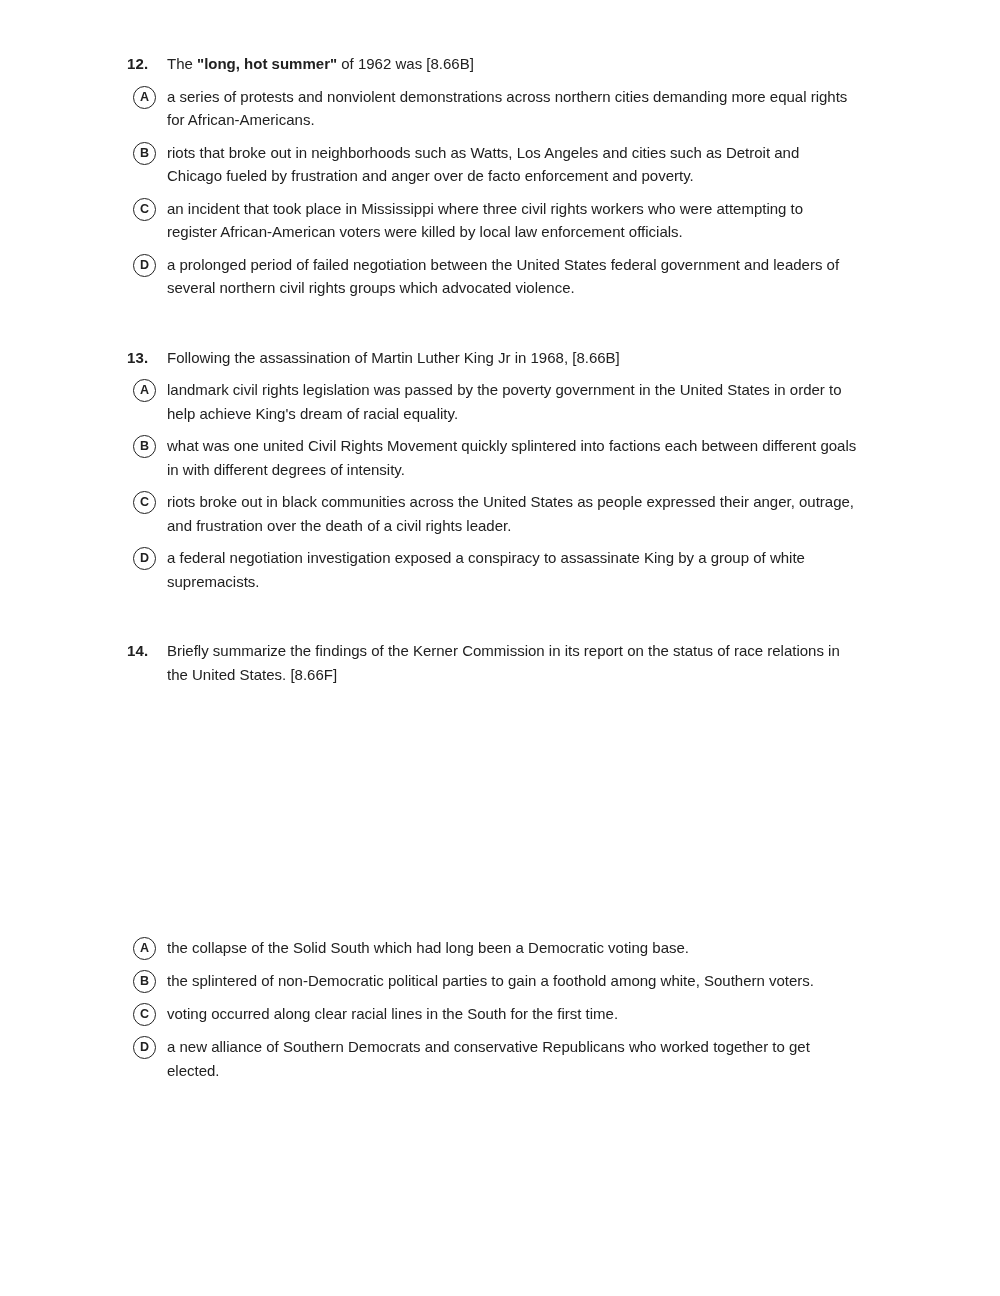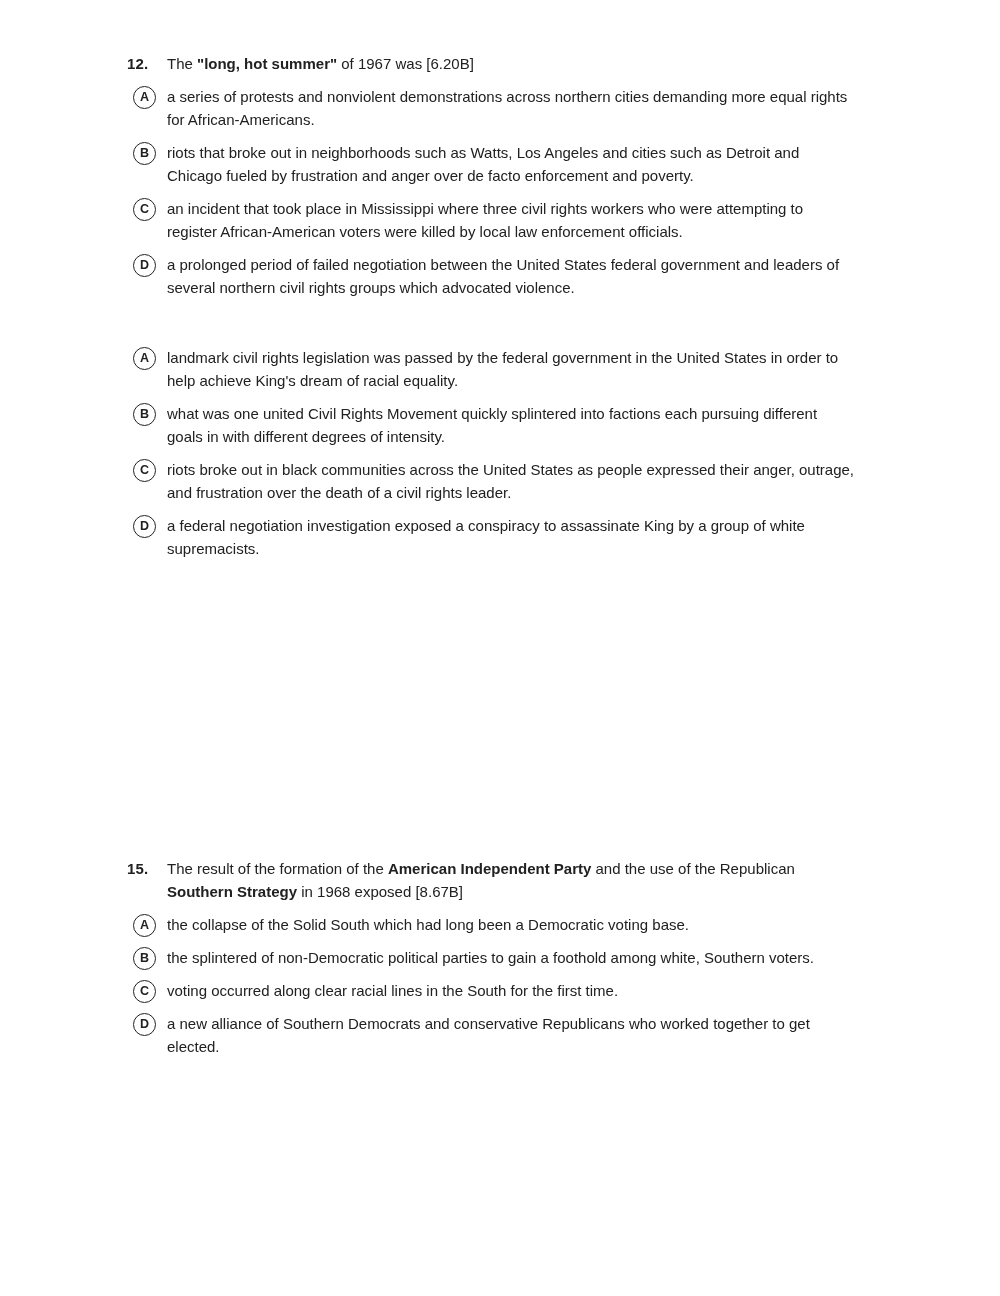--- a/index.html
+++ b/index.html
@@ -83,21 +83,21 @@
   }
 </style>
 </head>
 <body>
 
 <main class="page">
   <div id="questions">
   <section class="question">
     <div class="qrow">
       <div class="qnum">12.</div>
-      <div class="qtext"><span>The </span><span class="b">"long, hot summer"</span><span> of 1967 was [6.20B]</span></div>
+      <div class="qtext"><span>The </span><span class="b">"long, hot summer"</span><span> of 1962 was [8.66B]</span></div>
     </div>
     <div class="options">
   <div class="orow">
     <div class="ocircle-col">
       <span class="ocircle">A</span>
     </div>
     <div class="otext"><span>a series of protests and nonviolent demonstrations across northern cities demanding more equal rights for African-Americans.</span></div>
   </div>
 
   <div class="orow">
@@ -117,61 +117,65 @@
   <div class="orow">
     <div class="ocircle-col">
       <span class="ocircle">D</span>
     </div>
     <div class="otext"><span>a prolonged period of failed negotiation between the United States federal government and leaders of several northern civil rights groups which advocated violence.</span></div>
   </div>
 </div>
   </section>
 
   <section class="question">
+    <div class="qrow">
+      <div class="qnum">13.</div>
+      <div class="qtext"><span>Following the assassination of Martin Luther King Jr in 1968, [8.66B]</span></div>
+    </div>
     <div class="options">
   <div class="orow">
     <div class="ocircle-col">
       <span class="ocircle">A</span>
     </div>
-    <div class="otext"><span>landmark civil rights legislation was passed by the federal government in the United States in order to help achieve King's dream of racial equality.</span></div>
+    <div class="otext"><span>landmark civil rights legislation was passed by the poverty government in the United States in order to help achieve King's dream of racial equality.</span></div>
   </div>
 
   <div class="orow">
     <div class="ocircle-col">
       <span class="ocircle">B</span>
     </div>
-    <div class="otext"><span>what was one united Civil Rights Movement quickly splintered into factions each pursuing different goals in with different degrees of intensity.</span></div>
+    <div class="otext"><span>what was one united Civil Rights Movement quickly splintered into factions each between different goals in with different degrees of intensity.</span></div>
   </div>
 
   <div class="orow">
     <div class="ocircle-col">
       <span class="ocircle">C</span>
     </div>
     <div class="otext"><span>riots broke out in black communities across the United States as people expressed their anger, outrage, and frustration over the death of a civil rights leader.</span></div>
   </div>
 
   <div class="orow">
     <div class="ocircle-col">
       <span class="ocircle">D</span>
     </div>
     <div class="otext"><span>a federal negotiation investigation exposed a conspiracy to assassinate King by a group of white supremacists.</span></div>
   </div>
 </div>
   </section>
 
   <section class="question">
+    <div class="qrow">
+      <div class="qnum">14.</div>
+      <div class="qtext"><span>Briefly summarize the findings of the Kerner Commission in its report on the status of race relations in the United States. [8.66F]</span></div>
+    </div>
     <div class="options"></div>
   <div class="answer-space"></div>
       </section>
 
   <section class="question">
-    <div class="qrow">
-      <div class="qnum">15.</div>
-      <div class="qtext"><span>The result of the formation of the </span><span class="b">American Independent Party</span><span> and the use of the Republican </span><span class="b">Southern Strategy</span><span> in 1968 exposed [8.67B]</span></div>
-    </div>
     <div class="options">
   <div class="orow">
     <div class="ocircle-col">
       <span class="ocircle">A</span>
     </div>
     <div class="otext"><span>the collapse of the Solid South which had long been a Democratic voting base.</span></div>
   </div>
 
   <div class="orow">
     <div class="ocircle-col">

